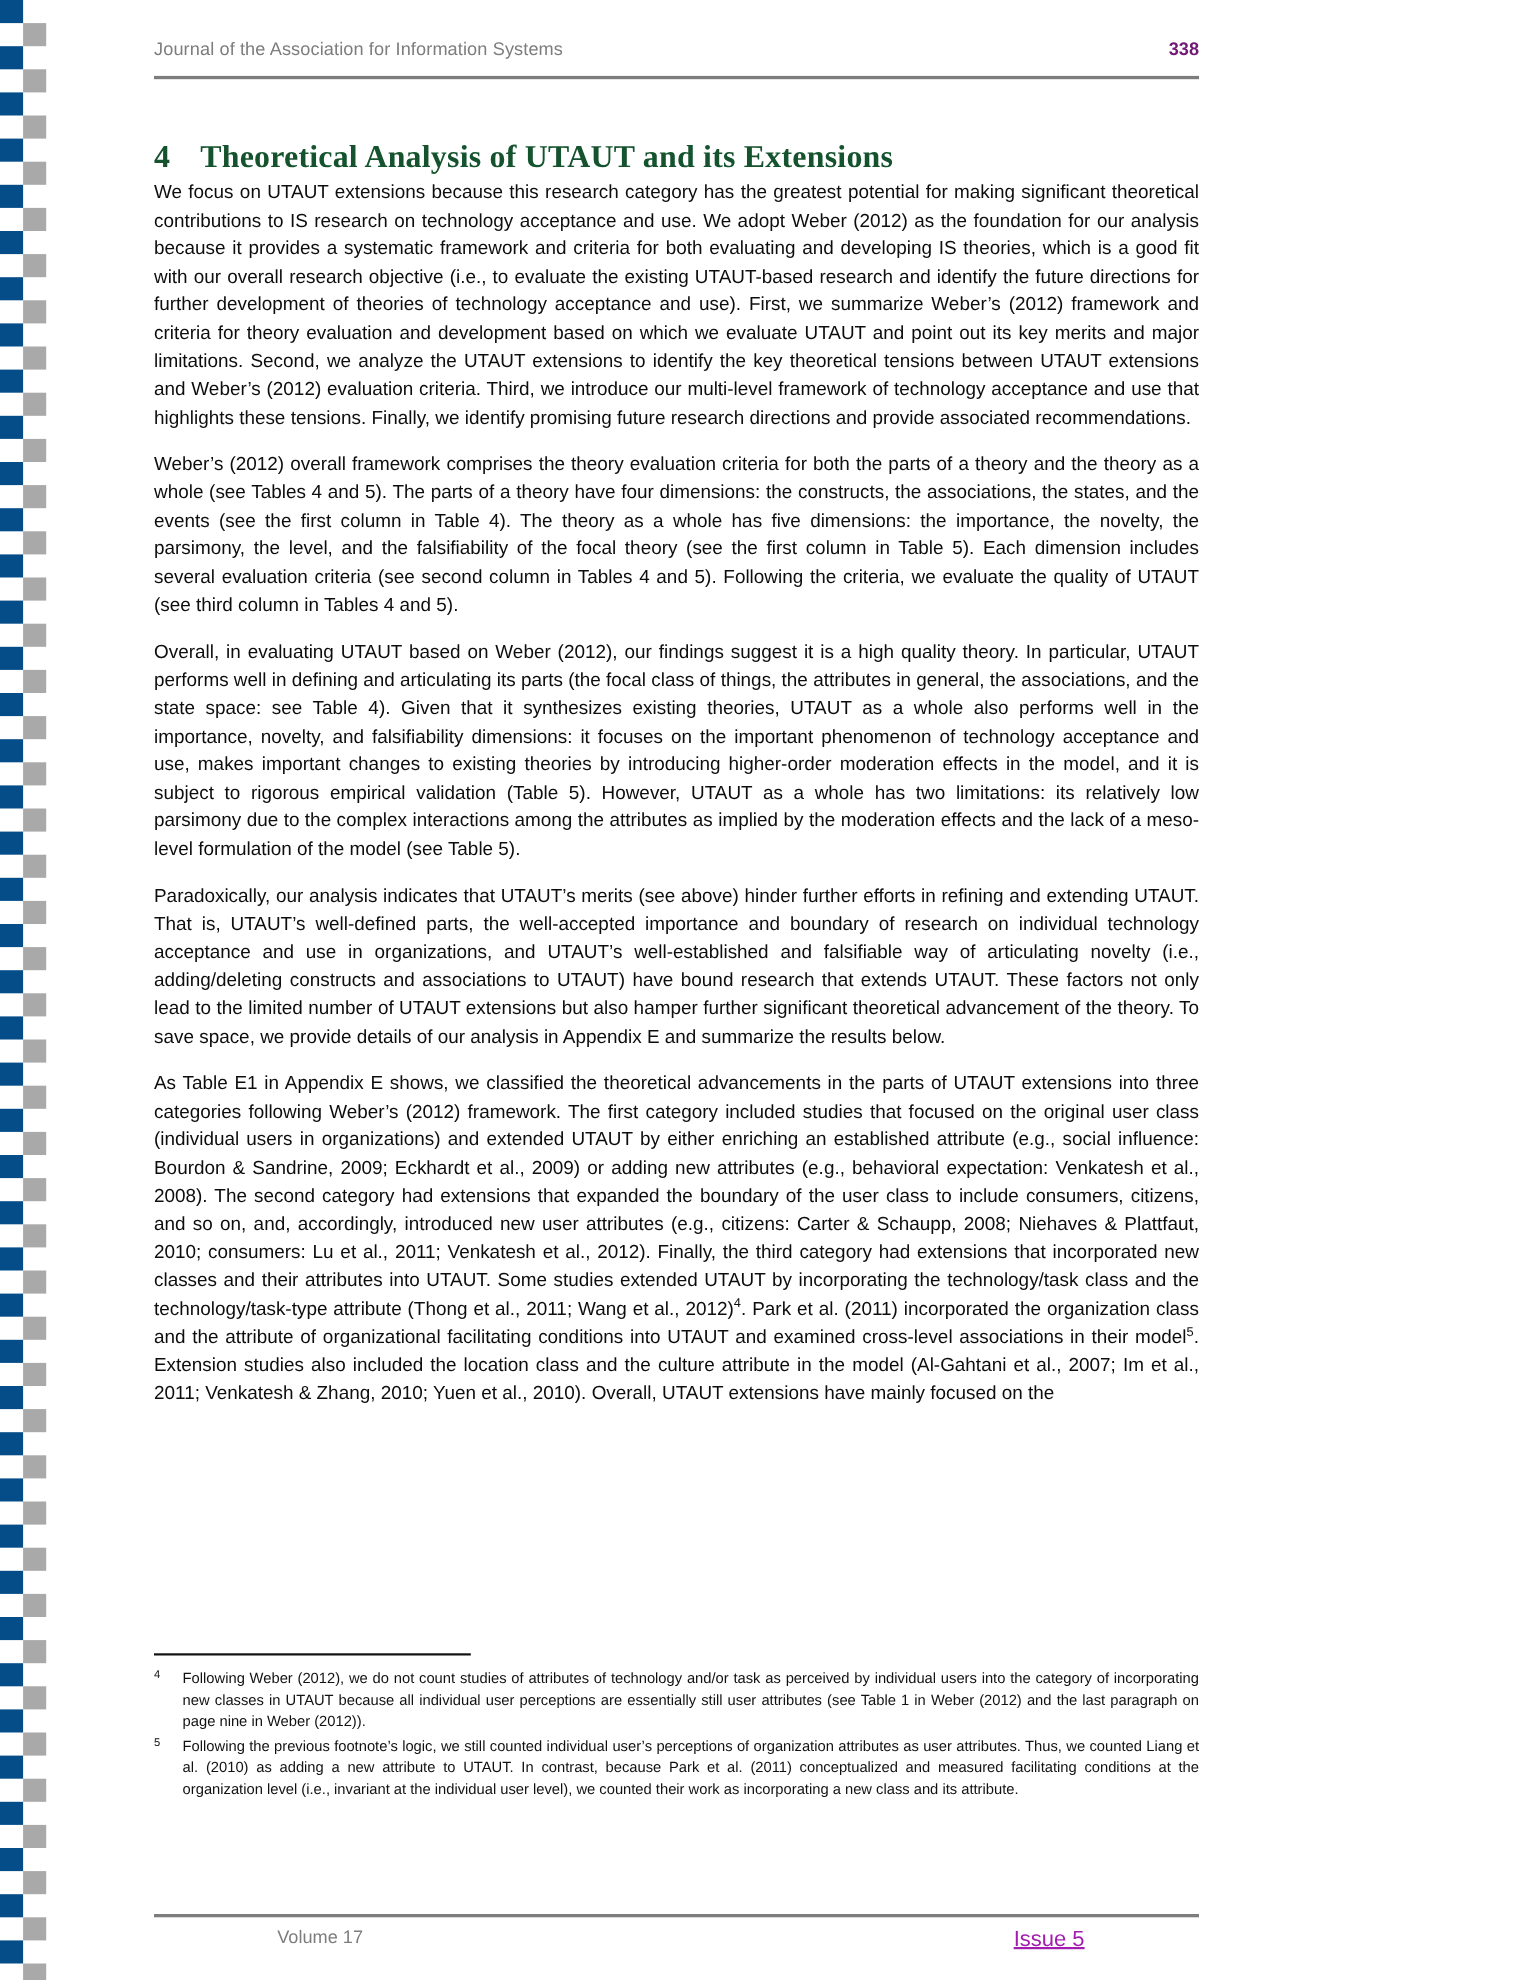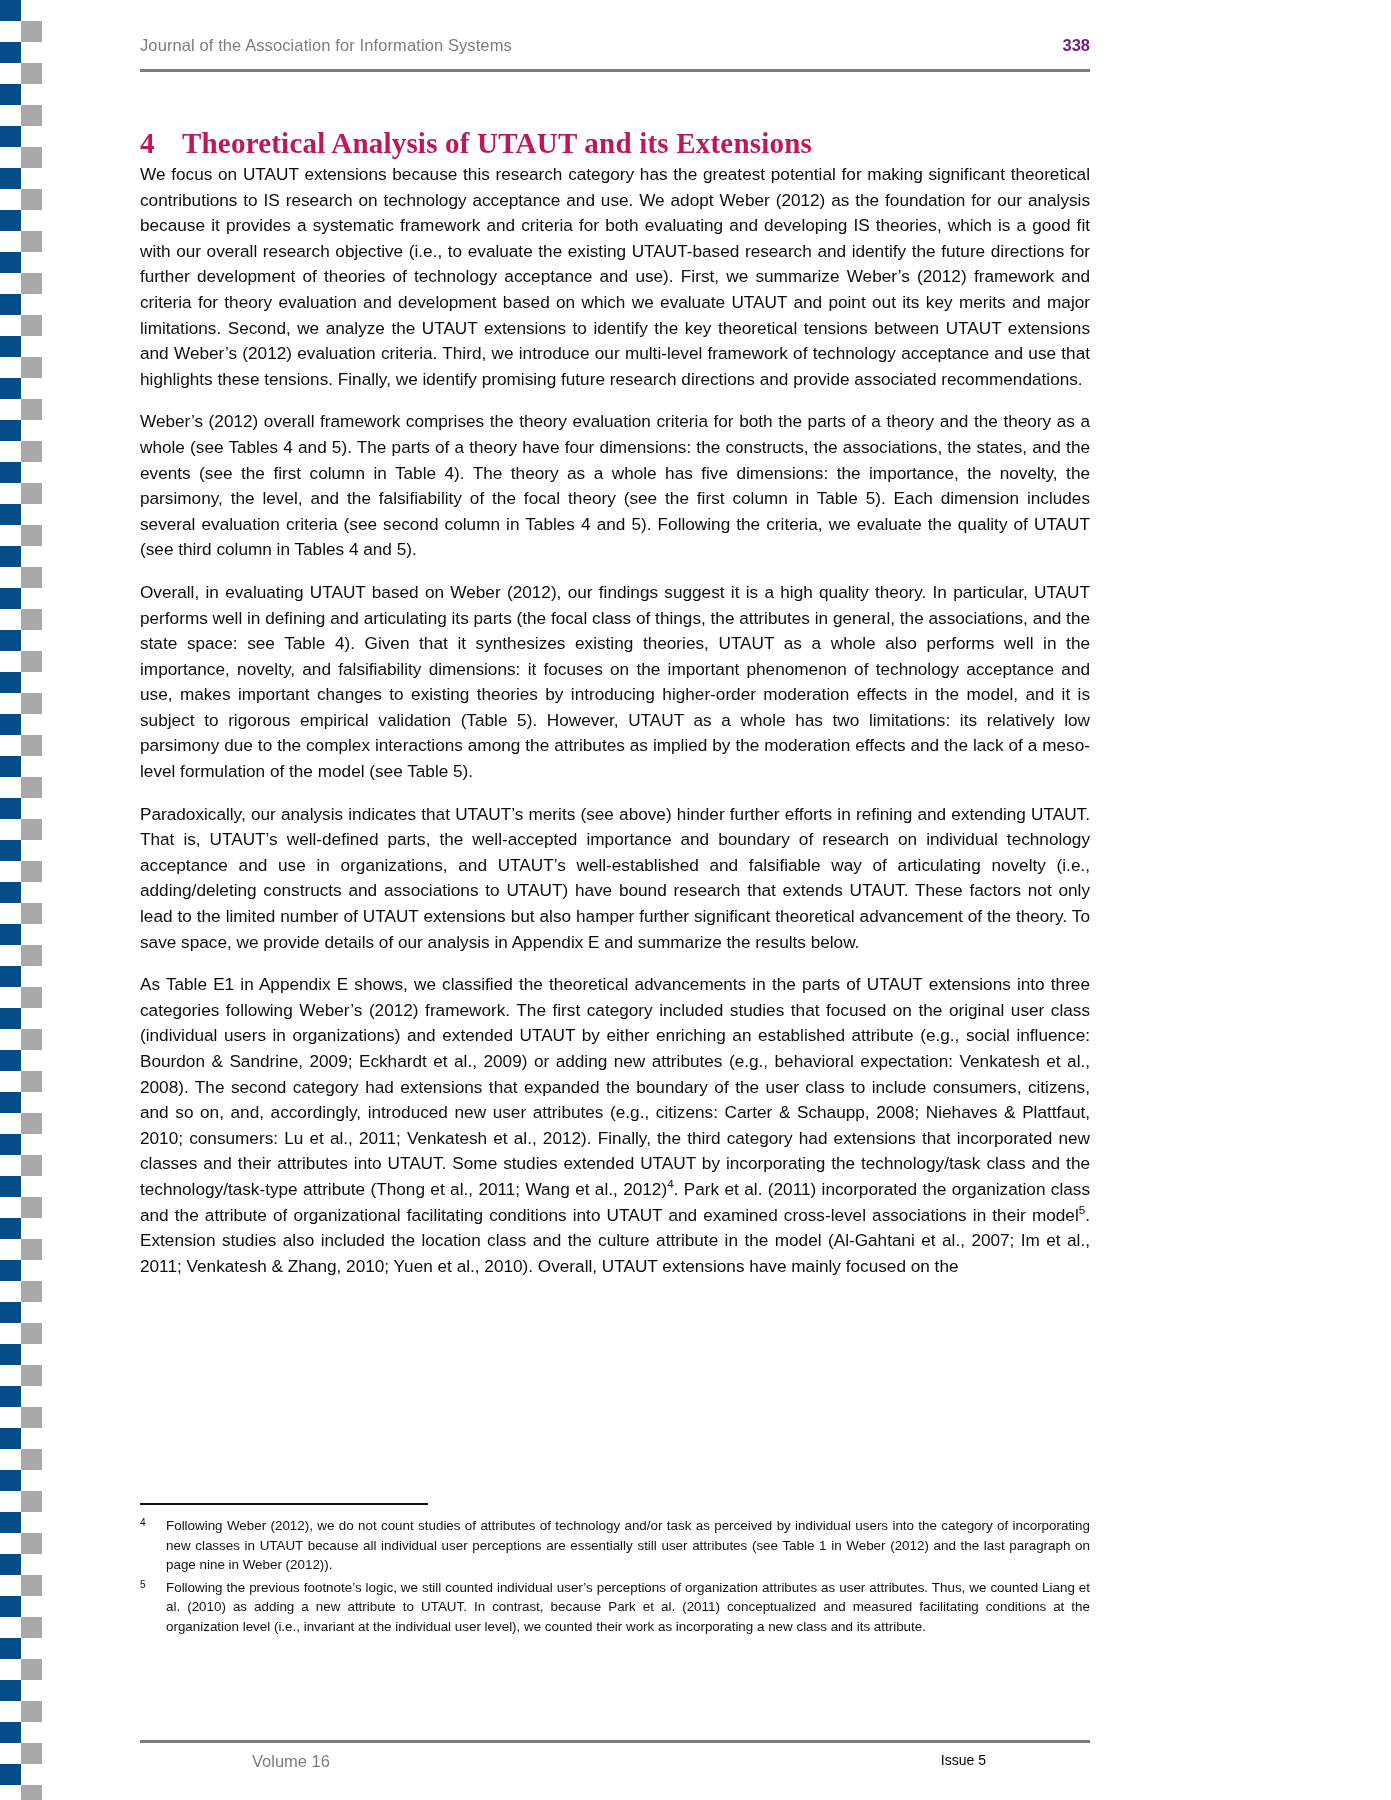--- a/index.html
+++ b/index.html
@@ -76,21 +76,21 @@
 
   
   .sec-head {
     position: absolute;
     left: 140px;
     top: 108px;
     width: 950px;
     font-family: "Liberation Serif", serif;
     font-weight: bold;
     font-size: 29px;
-    color: #be185d;
+    color: #14532d;
     letter-spacing: 0.2px;
   }
   .sec-num {
     display: inline-block;
     width: 42px;
   }
 
   
   .body-block {
     position: absolute;
@@ -164,22 +164,23 @@
     position: absolute;
     left: 112px;
     top: 0;
     font-size: 16.5px;
     color: #7d7d7d;
   }
   .footer-right {
     position: absolute;
     right: 104px;
     top: 0;
-    font-size: 14px;
-    color: #000000;
+    font-size: 20px;
+    color: #a21caf;
+    text-decoration: underline;
   }
 </style>
 </head>
 <body>
 
 <div id="binding">
     <div class="bind-cell bind-blue" style="top: 0px; left: 0px;"></div>
     <div class="bind-cell bind-gray" style="top: 21px; left: 21px;"></div>
     <div class="bind-cell bind-blue" style="top: 42px; left: 0px;"></div>
     <div class="bind-cell bind-gray" style="top: 63px; left: 21px;"></div>
@@ -295,17 +296,17 @@
       <span class="fn-body">Following Weber (2012), we do not count studies of attributes of technology and/or task as perceived by individual users into the category of incorporating new classes in UTAUT because all individual user perceptions are essentially still user attributes (see Table 1 in Weber (2012) and the last paragraph on page nine in Weber (2012)).</span>
     </div>
     <div class="fn">
       <span class="fn-mark">5</span>
       <span class="fn-body">Following the previous footnote’s logic, we still counted individual user’s perceptions of organization attributes as user attributes. Thus, we counted Liang et al. (2010) as adding a new attribute to UTAUT. In contrast, because Park et al. (2011) conceptualized and measured facilitating conditions at the organization level (i.e., invariant at the individual user level), we counted their work as incorporating a new class and its attribute.</span>
     </div>
   </div>
 
   <div class="rule-foot"></div>
   <div class="footer">
-    <span class="footer-left">Volume 16</span>
+    <span class="footer-left">Volume 17</span>
     <span class="footer-right">Issue 5</span>
   </div>
 
 </div>
 
 </body></html>

